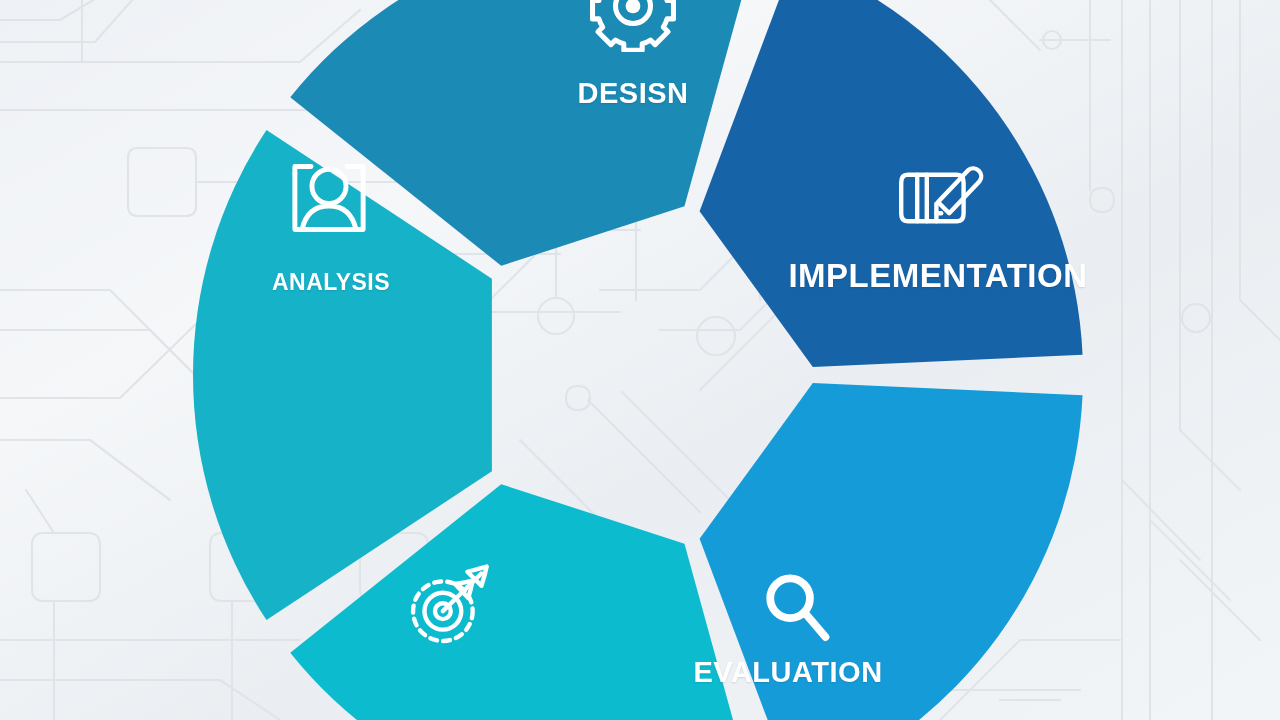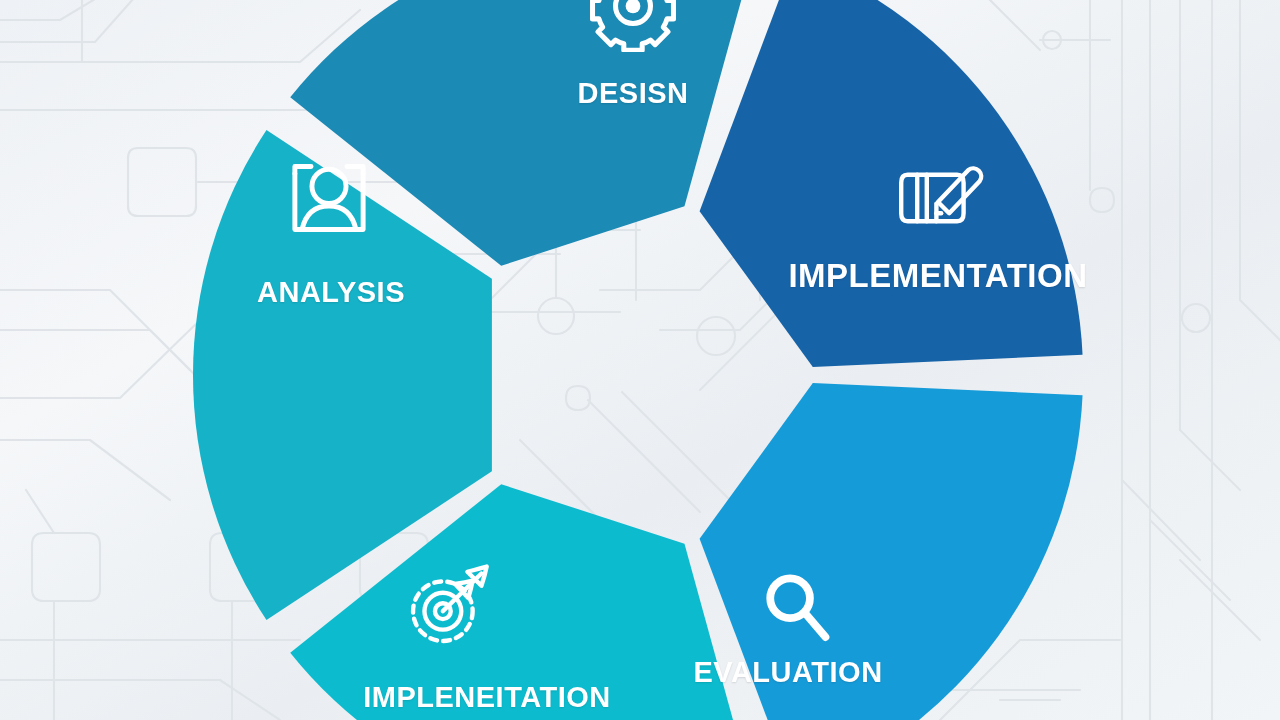--- a/index.html
+++ b/index.html
@@ -51,21 +51,21 @@
   .seg-icon {
     position: absolute;
     transform: translate(-50%, -50%);
     pointer-events: none;
   }
 
   .lbl-design       { font-size: 29px; }
   .lbl-implementation { font-size: 33px; }
   .lbl-evaluation   { font-size: 29px; }
   .lbl-impleneitation { font-size: 29px; }
-  .lbl-analysis     { font-size: 29px; margin-top: 10px; }
+  .lbl-analysis     { font-size: 23px; }
 </style>
 </head>
 <body>
 
 <div id="stage">
 
   <svg id="bg-circuit" viewBox="0 0 1280 720">
     <defs>
       <linearGradient id="bgGrad" x1="0" y1="0" x2="1" y2="1">
         <stop offset="0%" stop-color="#eef1f5"></stop>
@@ -203,16 +203,15 @@
       <path d="M88 22 l0 -8 l-18 0"></path>
       <path d="M12 22 l0 62 l76 0 l0 -62"></path>
       <circle cx="50" cy="36" r="19"></circle>
       <path d="M20 84 q6 -26 30 -26 q24 0 30 26"></path>
     </svg>
   </div>
 
   <div class="seg-label lbl-design" style="left:633px; top:93px;">DESISN</div>
   <div class="seg-label lbl-implementation" style="left:938px; top:276px;">IMPLEMENTATION</div>
   <div class="seg-label lbl-evaluation" style="left:788px; top:672px;">EVALUATION</div>
-  <div class="seg-label lbl-impleneitation" style="left:487px; top:697px;">IMPLENEITATION</div>
   <div class="seg-label lbl-analysis" style="left:331px; top:282px;">ANALYSIS</div>
 
 </div>
 
 </body></html>

